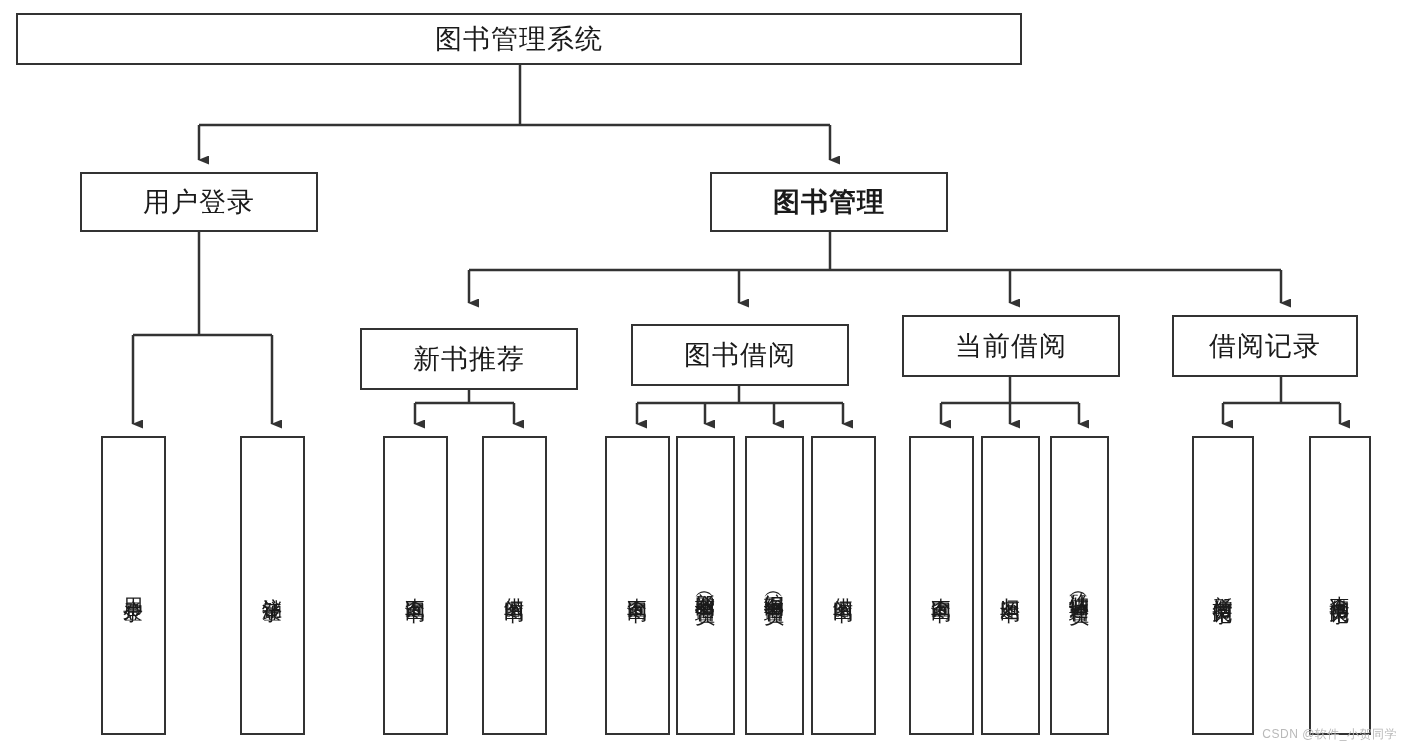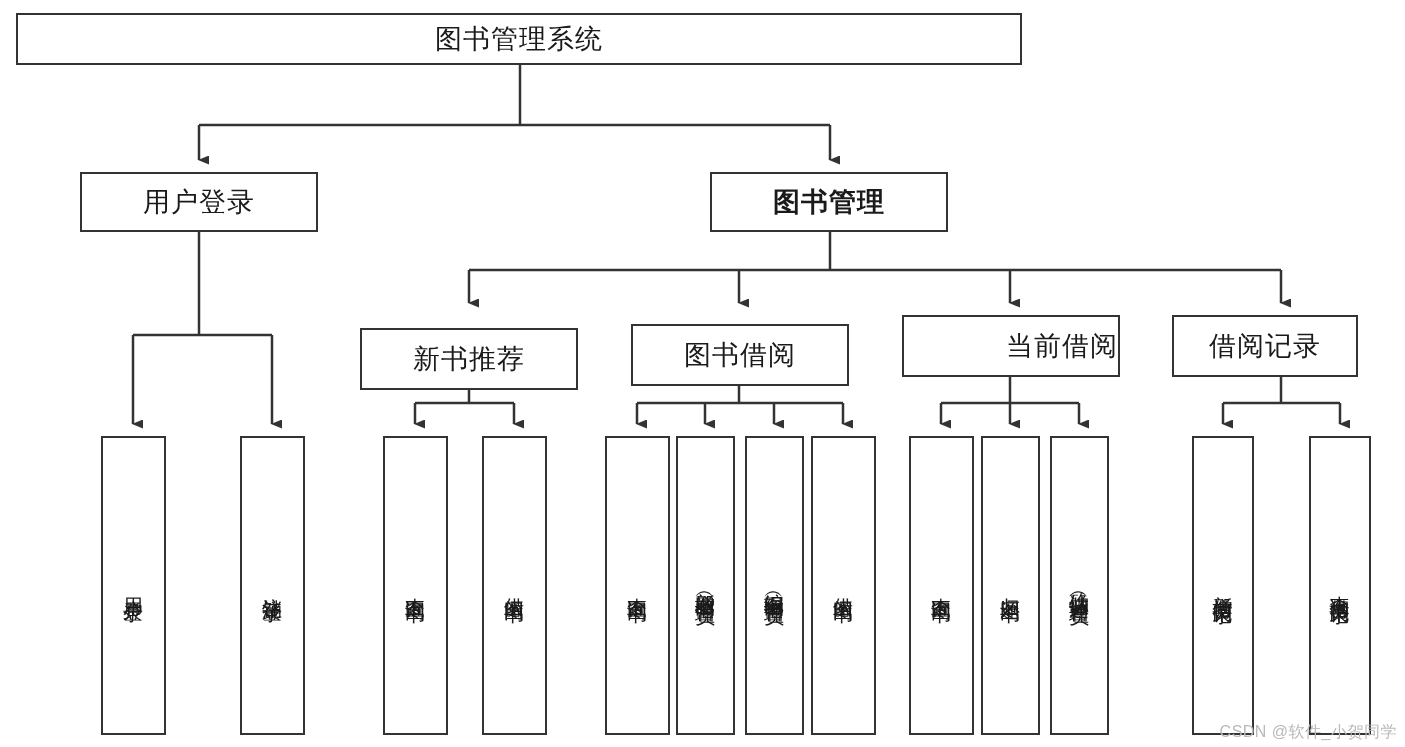--- a/index.html
+++ b/index.html
@@ -51,21 +51,21 @@
   }
   .node.v .vlabel {
     writing-mode: vertical-rl;
     text-orientation: upright;
     white-space: nowrap;
   }
   .watermark {
     position: absolute;
     right: 8px;
     bottom: 4px;
-    font-size: 16px;
+    font-size: 12px;
     color: #b9b9b9;
     letter-spacing: 0.5px;
     white-space: nowrap;
   }
 </style>
 </head>
 <body>
 
 <div id="canvas">
 
@@ -129,21 +129,21 @@
   <div class="node h" style="left:710px; top:172px; width:238px; height:60px;font-weight:bold;">
     <span>图书管理</span>
   </div>
 
   <div class="node h" style="left:360px; top:315px; width:218px; height:62px;margin-top:13px;">
     <span>新书推荐</span>
   </div>
   <div class="node h" style="left:631px; top:324px; width:218px; height:62px;">
     <span>图书借阅</span>
   </div>
-  <div class="node h" style="left:902px; top:315px; width:218px; height:62px;justify-content:flex-end;">
+  <div class="node h" style="left:902px; top:315px; width:218px; height:62px;">
     <span>当前借阅</span>
   </div>
   <div class="node h" style="left:1172px; top:315px; width:186px; height:62px;">
     <span>借阅记录</span>
   </div>
 
   <div class="node v" style="left:101px; top:436px; width:65px; height:299px;">
     <span class="vlabel">用户登录</span>
   </div>
   <div class="node v" style="left:240px; top:436px; width:65px; height:299px;">

